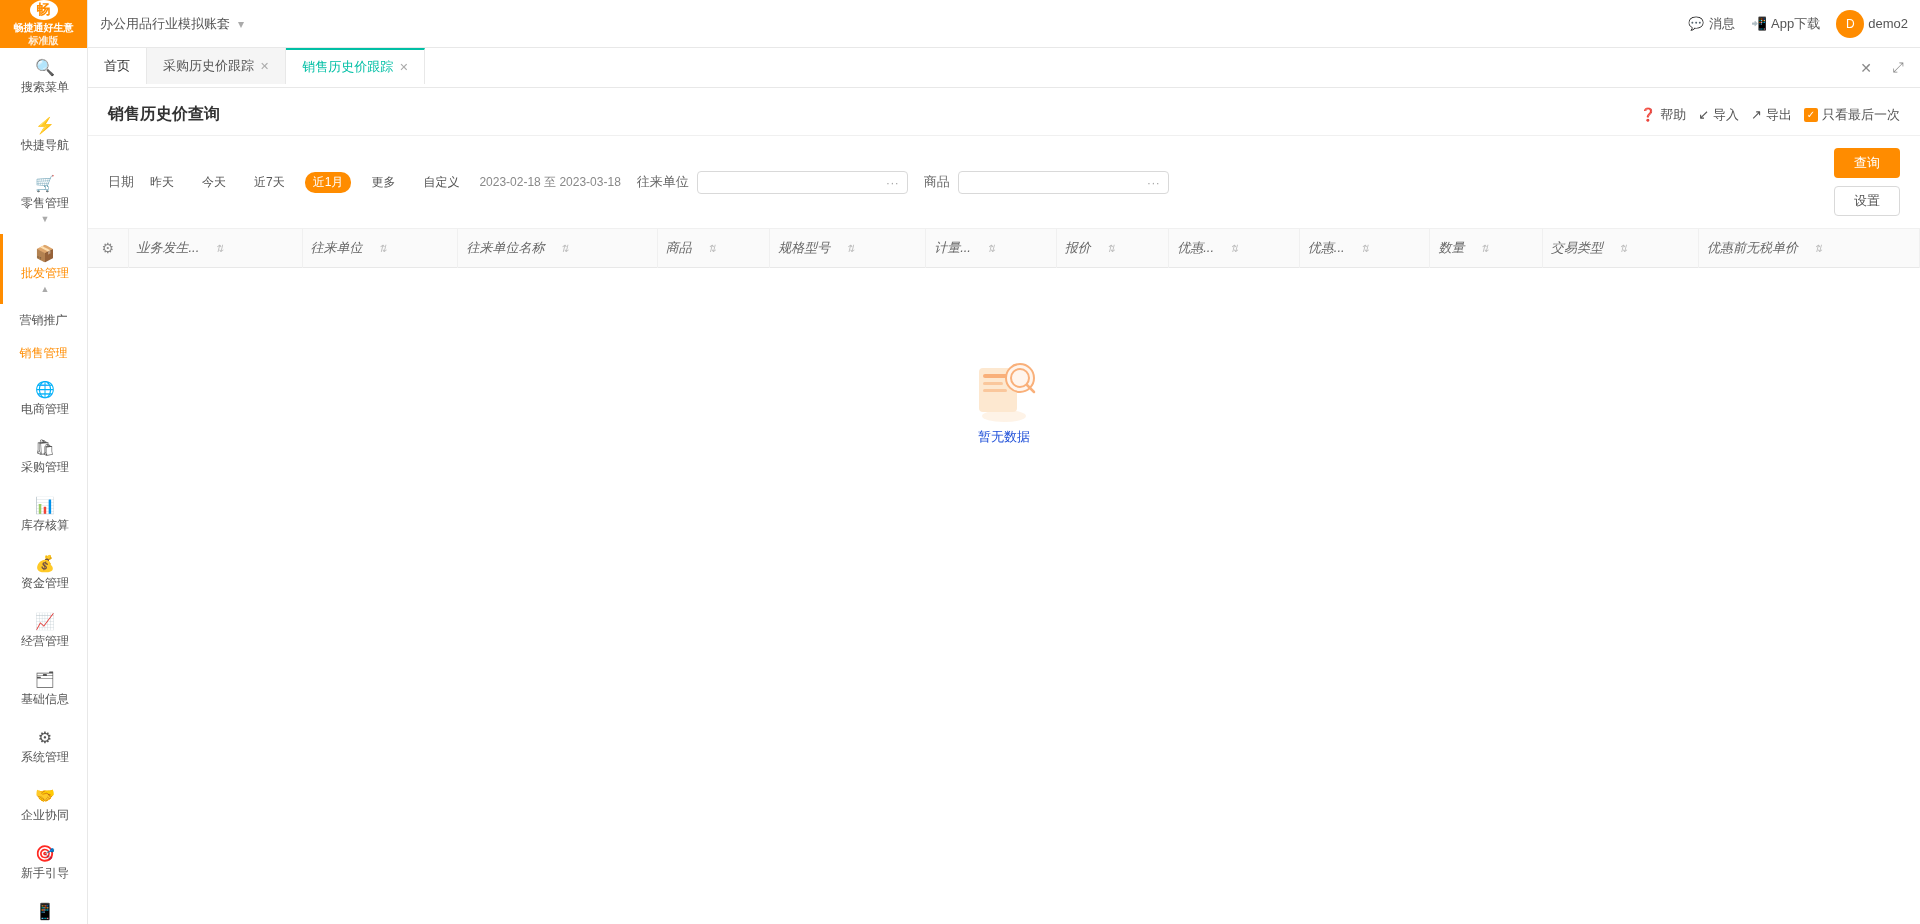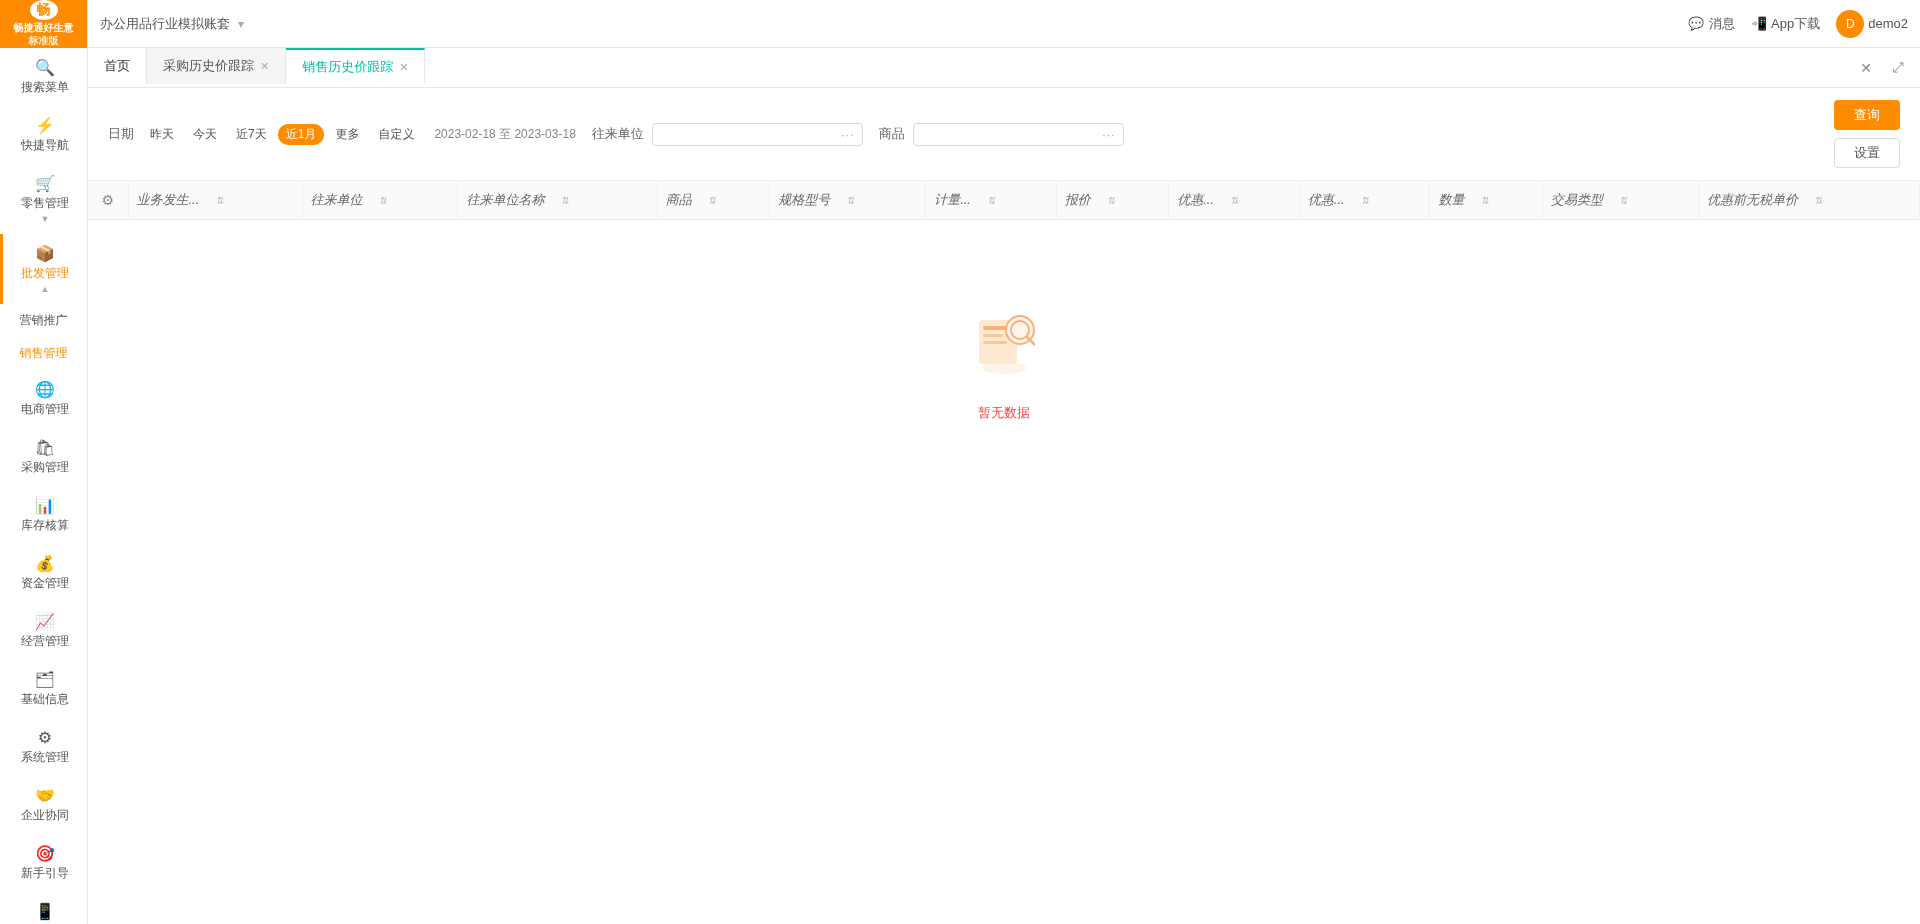--- a/index.html
+++ b/index.html
@@ -209,21 +209,21 @@
     }
     .filter-item {
       display: flex;
       align-items: center;
       gap: 8px;
     }
     .filter-label { font-size: 13px; color: #666; white-space: nowrap; }
     .date-pills {
       display: flex;
       align-items: center;
-      gap: 3px;
+      gap: 12px;
     }
     .date-pill {
       padding: 2px 8px;
       border-radius: 10px;
       font-size: 12px;
       cursor: pointer;
       color: #555;
     }
     .date-pill.active {
       background: #ff8c00;
@@ -305,21 +305,21 @@
 
     
     .empty-state {
       display: flex;
       flex-direction: column;
       align-items: center;
       justify-content: center;
       padding: 80px 0;
       color: #aaa;
     }
-    .empty-text { font-size: 13px; color: #ef4444; margin-top: 24px; }
+    .empty-text { font-size: 13px; color: #1d4ed8; }
 
     
     .empty-svg { width: 80px; height: 80px; }
   </style>
 </head>
 <body>
 
 <div class="sidebar">
   <div class="sidebar-logo">
     <div class="logo-icon">畅</div>
@@ -432,20 +432,41 @@
       <span class="tab-close">✕</span>
     </div>
     <div class="tab-bar-actions">
       <div class="tab-action-btn">✕</div>
       <div class="tab-action-btn">⤢</div>
     </div>
   </div>
 
   <div class="page-content">
 
+    <div class="page-header">
+      <h2 class="page-title">销售历史价查询</h2>
+      <div class="page-header-actions">
+        <div class="header-action-btn">
+          <span>❓</span>
+          <span>帮助</span>
+        </div>
+        <div class="header-action-btn">
+          <span>↙</span>
+          <span>导入</span>
+        </div>
+        <div class="header-action-btn">
+          <span>↗</span>
+          <span>导出</span>
+        </div>
+        <label class="checkbox-label">
+          <div class="checkbox-checked">✓</div>
+          <span>只看最后一次</span>
+        </label>
+      </div>
+    </div>
 
     <div class="filter-bar">
       <div class="filter-item">
         <span class="filter-label">日期</span>
         <div class="date-pills">
           <span class="date-pill">昨天</span>
           <span class="date-pill">今天</span>
           <span class="date-pill">近7天</span>
           <span class="date-pill active">近1月</span>
           <span class="date-pill">更多</span>

